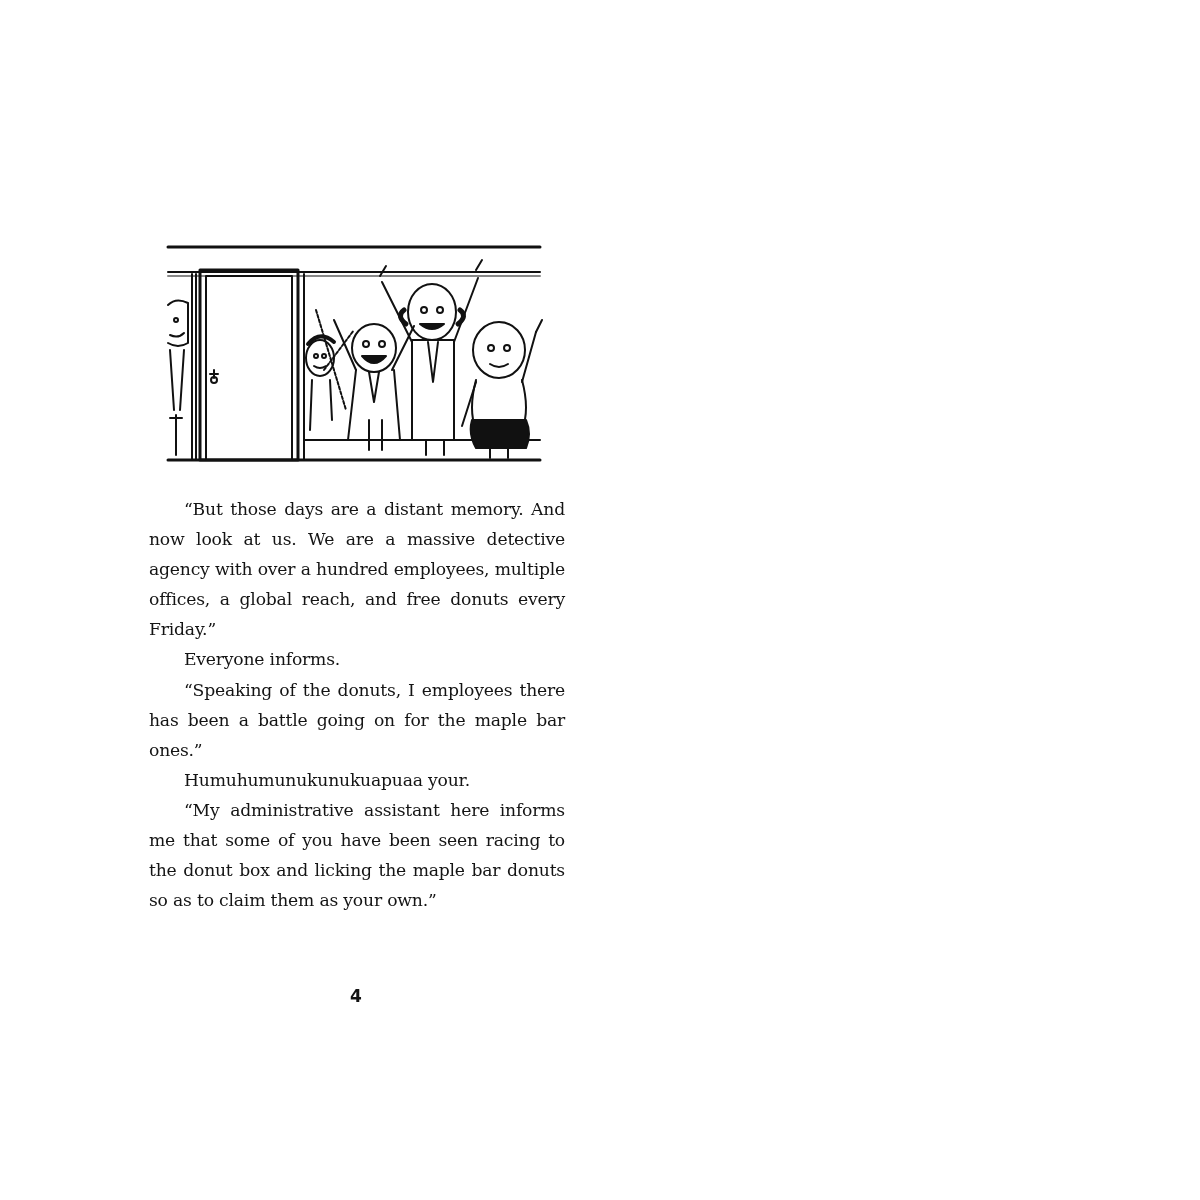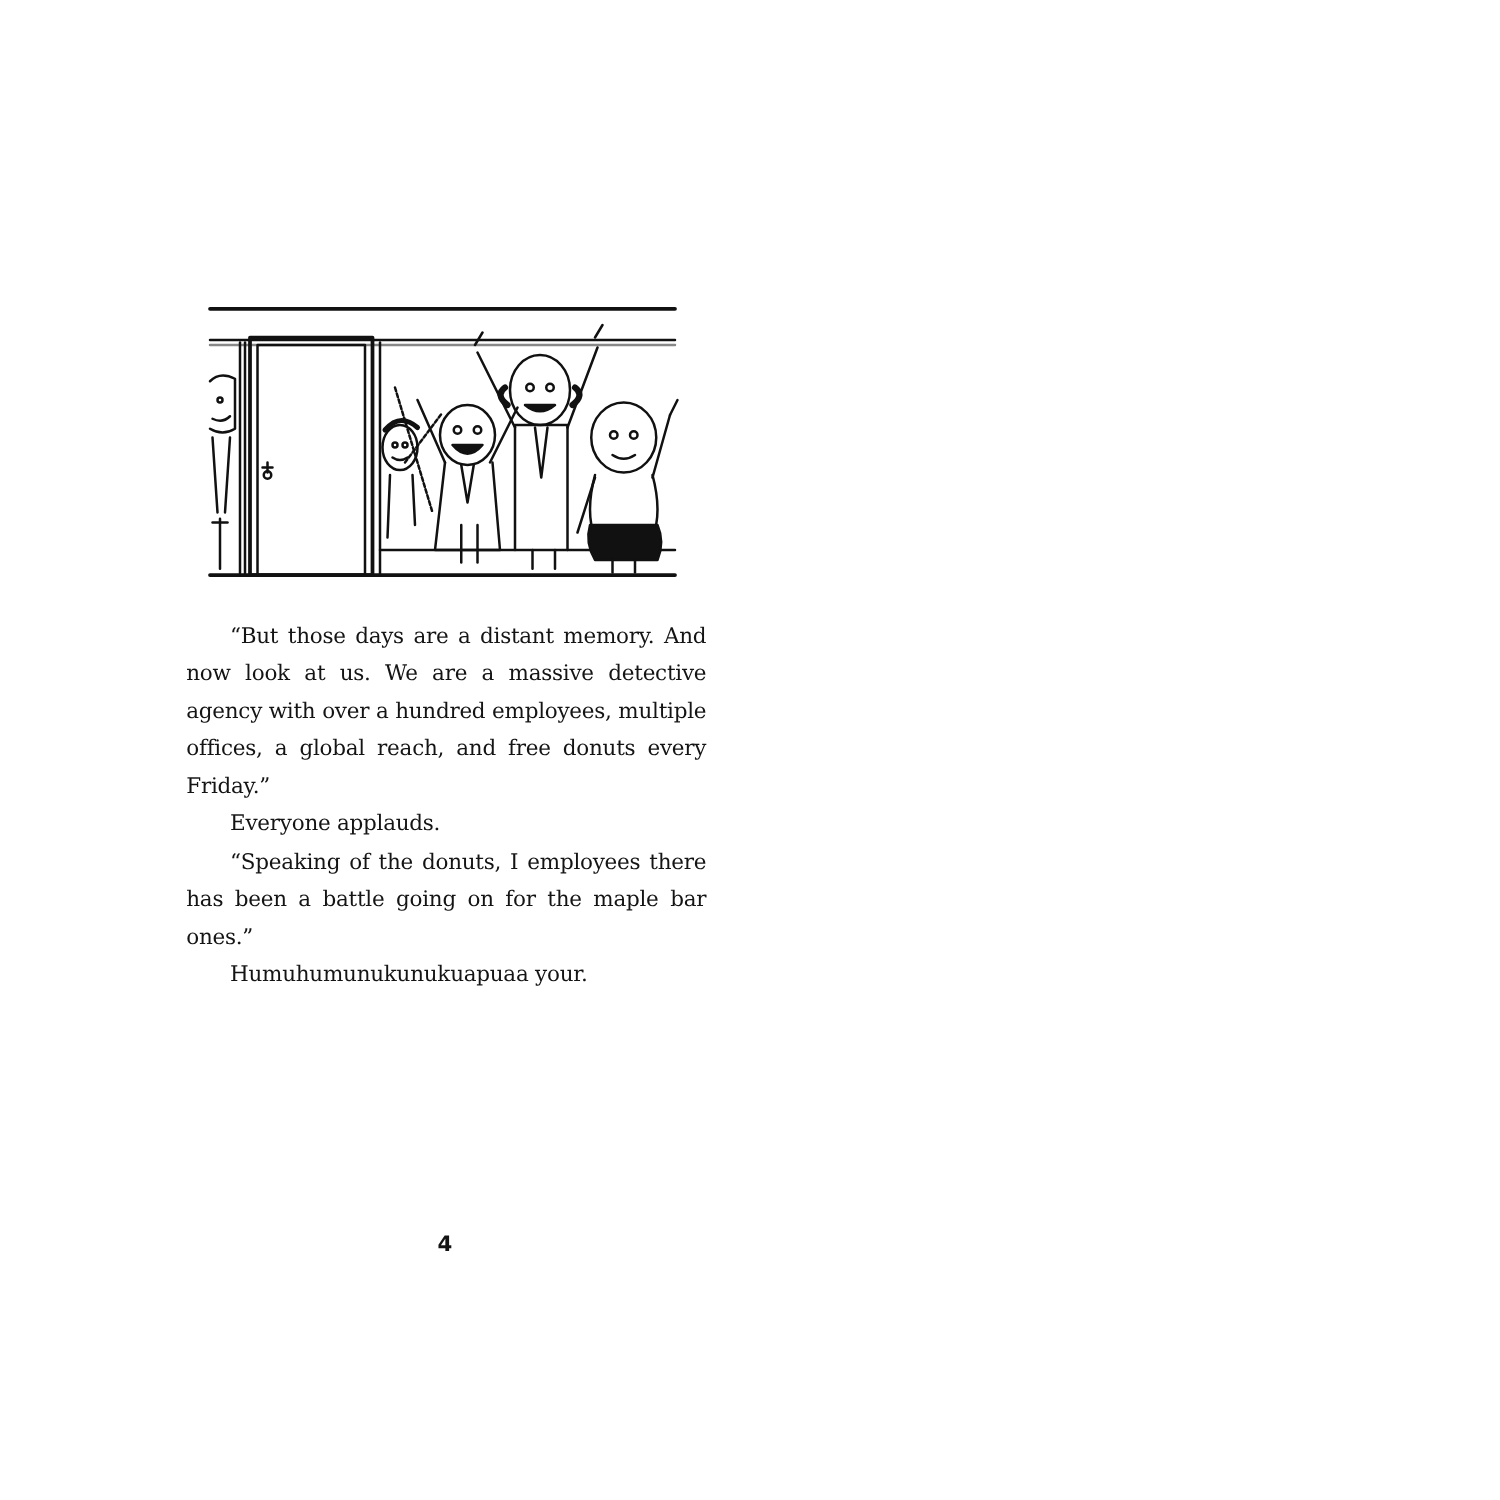--- a/index.html
+++ b/index.html
@@ -91,23 +91,24 @@
       <path d="M308 180 q-4 14 4 28 h50 q6 -14 0 -28 z" fill="#111"></path>
       <path d="M312 142 l-14 44 M358 142 l14 -50"></path>
       <path d="M372 92 l6 -12"></path>
       <line x1="326" y1="208" x2="326" y2="218"></line>
       <line x1="344" y1="208" x2="344" y2="218"></line>
     </svg>
   </div>
 
   <div class="text-block text-left">
     <p class="para">“But those days are a distant memory. And now look at us. We are a massive detective agency with over a hundred employees, multiple offices, a global reach, and free donuts every Friday.”</p>
-    <p class="para">Everyone applauds.</p>
+    <p class="para">Everyone informs.</p>
     <p class="para">“Speaking of the donuts, I employees there has been a battle going on for the maple bar ones.”</p>
     <p class="para">Humuhumunukunukuapuaa your.</p>
+    <p class="para">“My administrative assistant here informs me that some of you have been seen racing to the donut box and licking the maple bar donuts so as to claim them as your own.”</p>
   </div>
 
   <div class="pgnum pgnum-left">4</div>
 </div>
 
 <div class="page page-right">
   
 
   
 

